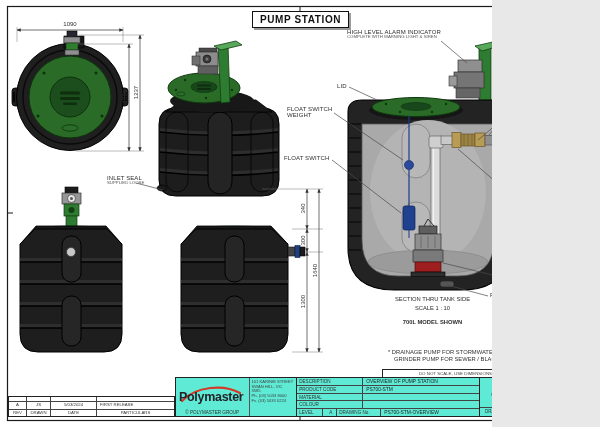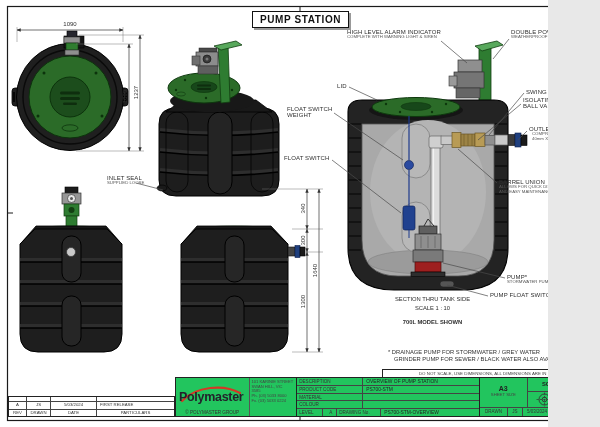--- a/index.html
+++ b/index.html
@@ -1,28 +1,28 @@
 <!DOCTYPE html>
 <html><head>
 <meta charset="utf-8">
 <style>
   html,body{margin:0;padding:0;background:#e8e8e8;font-family:"Liberation Sans",sans-serif;}
-  #sheet{position:relative;width:548px;height:427px;background:#ffffff;overflow:hidden;}
+  #sheet{position:relative;width:492px;height:427px;background:#ffffff;overflow:hidden;}
   svg{display:block;}
   .abs{position:absolute;}
   .lbl{position:absolute;font-size:6px;line-height:6.4px;color:#2e2e2e;letter-spacing:.1px;white-space:nowrap;}
   .lbl .sub{display:block;font-size:4.3px;line-height:4.9px;color:#555;font-weight:400;letter-spacing:0;}
   .dim{position:absolute;font-size:6px;color:#333;width:30px;height:7px;text-align:center;line-height:7px;}
   .vdim{transform:rotate(-90deg);}
   .cap{position:absolute;font-size:5.8px;color:#2e2e2e;text-align:center;white-space:nowrap;}
   .note-line{position:absolute;font-size:5.8px;color:#333;white-space:nowrap;}
   .title-box{position:absolute;left:252px;top:11px;padding:2px 7px 2px 7px;border:1.2px solid #111;box-shadow:2px 2px 0 #999;background:#fff;font-size:10px;font-weight:bold;letter-spacing:.6px;color:#111;}
   
   .tb-strip{position:absolute;left:382px;top:369px;width:210px;height:8px;border:0.8px solid #222;border-bottom:none;box-sizing:border-box;font-size:4.4px;color:#444;text-align:center;line-height:7px;background:#fff;}
-  .tb-main{position:absolute;left:175px;top:377px;width:417px;height:40px;border:0.8px solid #222;box-sizing:border-box;display:flex;background:#22c55e;}
+  .tb-main{position:absolute;left:175px;top:377px;width:417px;height:40px;border:0.8px solid #222;box-sizing:border-box;display:flex;background:#5eead4;}
   .tb-main *{box-sizing:border-box;}
   .tb-cell{height:100%;position:relative;}
   .tb-logo{width:73px;}
   .logo-text{position:absolute;left:3px;top:12px;font-size:12.5px;font-weight:bold;color:#23232b;letter-spacing:-.3px;}
   .logo-swoosh{position:absolute;left:2px;top:4px;}
   .logo-copy{position:absolute;left:0;bottom:1px;width:100%;text-align:center;font-size:4.6px;color:#333;}
   .tb-addr{width:48px;border-left:0.6px solid #555;padding:2px 0 0 2px;}
   .addr-line{font-size:4.1px;line-height:4.7px;color:#444;white-space:nowrap;}
   .tb-desc{width:184px;border-left:0.8px solid #222;display:flex;flex-direction:column;}
   .d-row{flex:1;display:flex;border-bottom:0.6px solid #444;}

